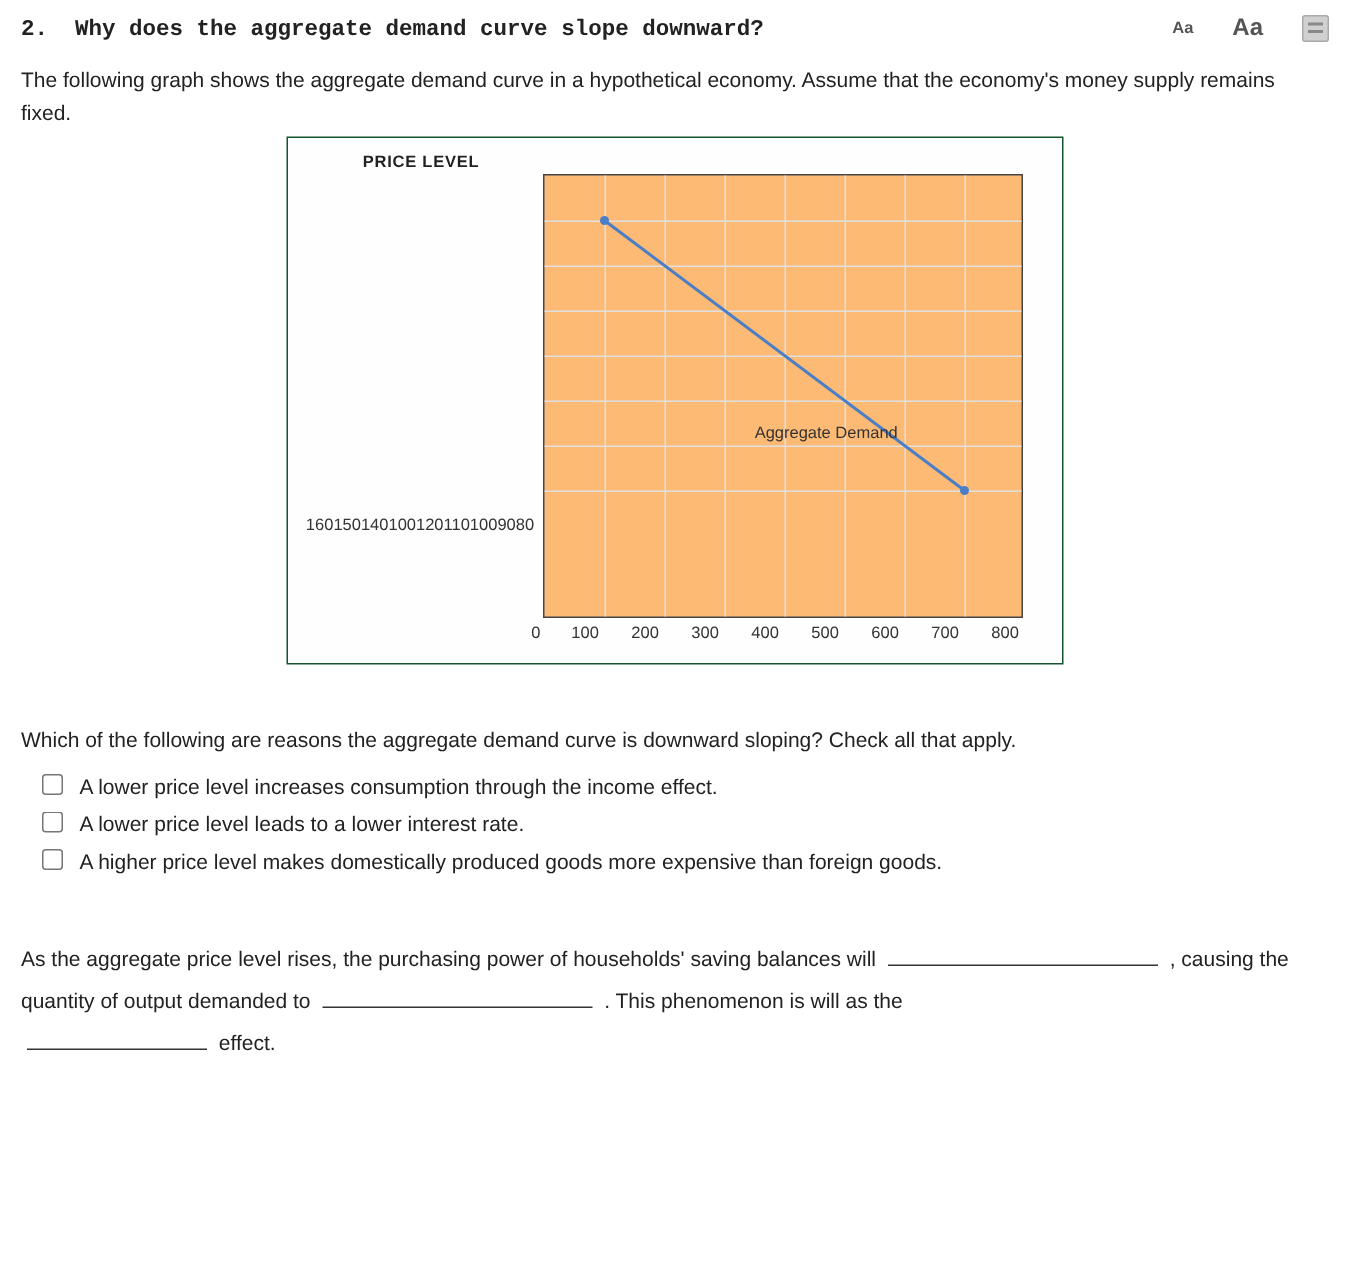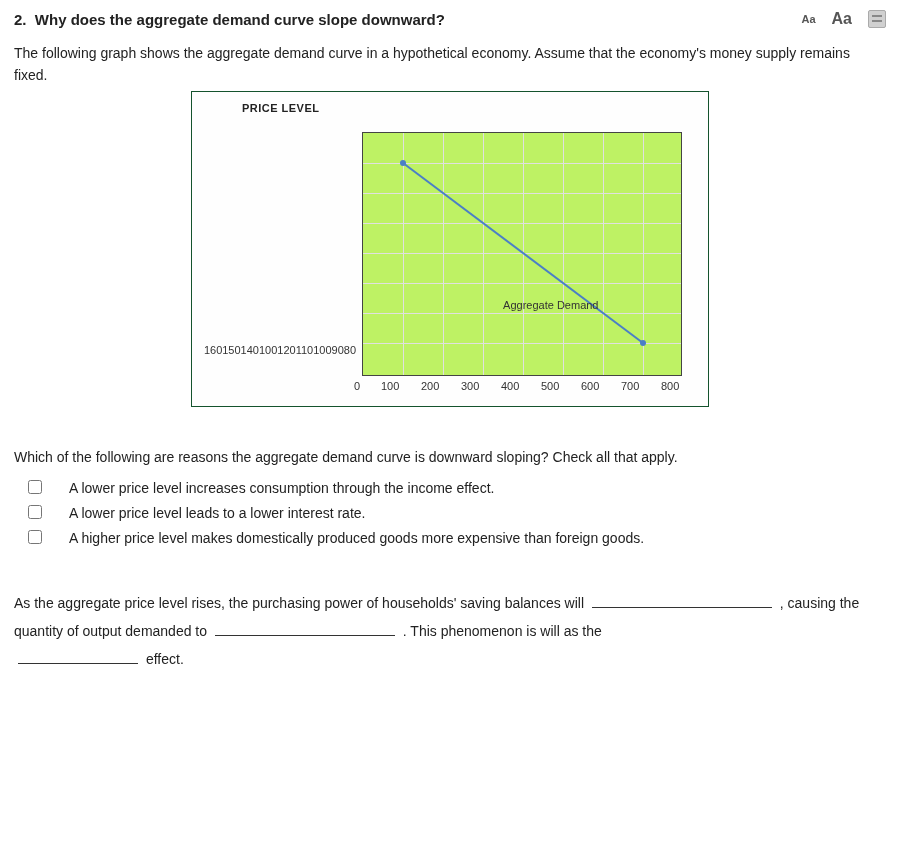--- a/index.html
+++ b/index.html
@@ -14,25 +14,26 @@
   }
   .header-row {
     display: flex;
     align-items: center;
     justify-content: space-between;
     margin-bottom: 14px;
   }
   .q-title {
     font-weight: bold;
     font-size: 15px;
+    font-family: Liberation Mono, monospace;
   }
   .tools {
     display: flex;
     align-items: center;
-    gap: 16px;
+    gap: 26px;
   }
   .aa-small { font-size: 11px; font-weight: bold; color:#555; }
   .aa-large { font-size: 16px; font-weight: bold; color:#555;}
   .notes-icon {
     width: 18px; height: 18px;
     background: #d0d0d0;
     border: 1px solid #aaa;
     border-radius:2px;
     position: relative;
   }
@@ -73,24 +74,23 @@
     justify-content:space-between;
     align-items:flex-end;
     font-size:11px;
     color:#333;
     height: 240px;
     padding-right:6px;
   }
   .grid {
     position:relative;
     width: 320px;
-    height: 244px;
-    background:#bef264;
+    height: 296px;
+    background:#fdba74;
     border:1px solid #444;
-    margin-top:16px;
   }
   .grid .vline, .grid .hline {
     position:absolute;
     background:#e0e0e0;
   }
   .grid .vline { top:0; bottom:0; width:1px; }
   .grid .hline { left:0; right:0; height:1px; }
   .ad-svg {
     position:absolute;
     top:0;left:0;
@@ -114,21 +114,21 @@
     font-weight:bold;
     text-align:center;
     margin-top:4px;
     margin-left:28px;
   }
   .question-text {
     margin-bottom: 10px;
     line-height:1.5;
   }
   .options { margin-left: 10px; margin-bottom: 40px;}
-  .option { display:flex; align-items:flex-start; gap:24px; margin-bottom:4px; line-height:1.5;}
+  .option { display:flex; align-items:flex-start; gap:8px; margin-bottom:4px; line-height:1.5;}
   .option input { margin-top:2px; width:14px; height:14px;}
   .fill-paragraph { line-height: 2.0; }
   .blank {
     display:inline-block;
     min-width: 180px;
     border-bottom:1px solid #333;
     height: 1em;
     vertical-align: baseline;
     margin: 0 4px;
   }

